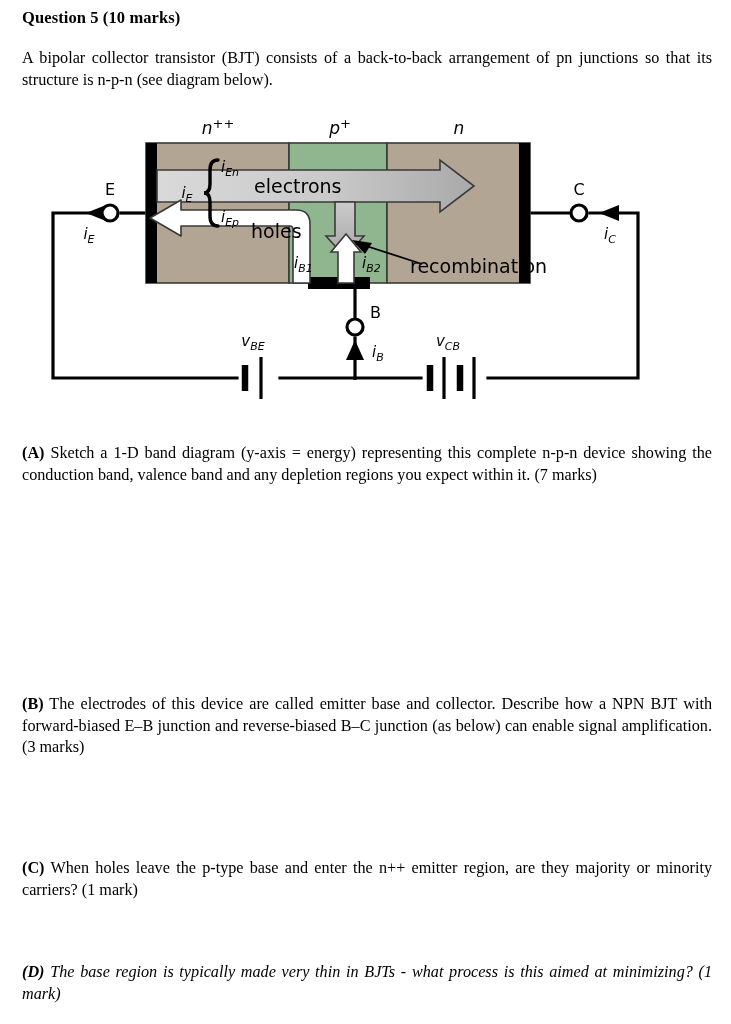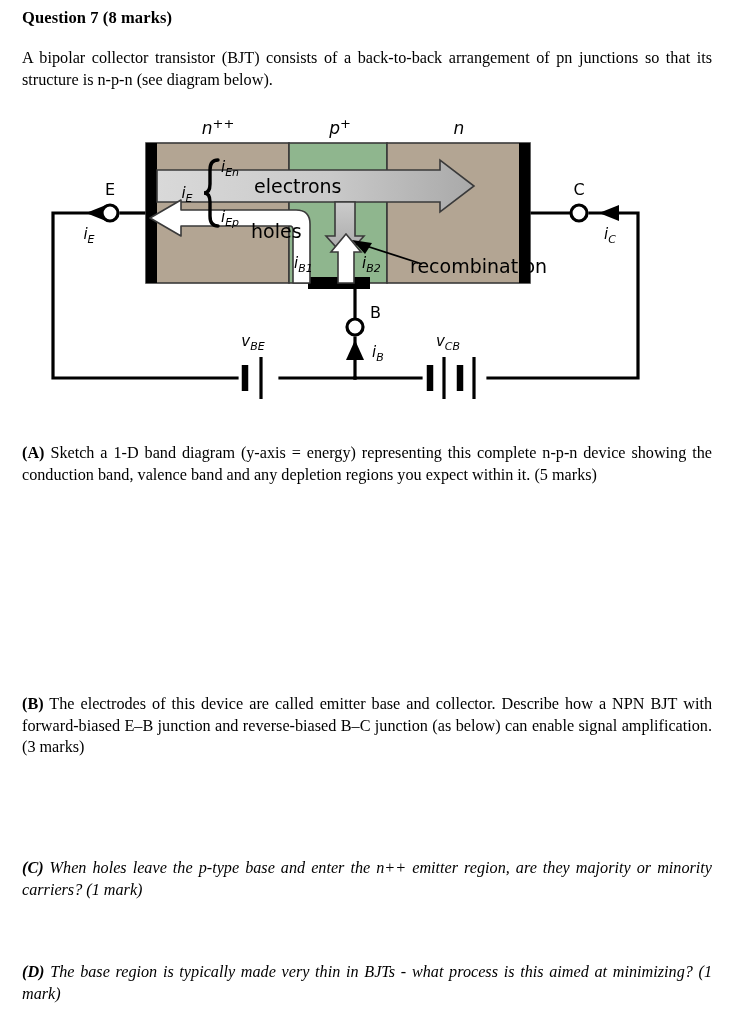--- a/index.html
+++ b/index.html
@@ -43,39 +43,39 @@
     font-size: 16.2px;
     line-height: 1.33;
     text-align: justify;
     text-justify: inter-word;
   }
   .para b { font-weight: bold; }
 
   #intro-para  { top: 48px; }
   #part-a-para { top: 443px; }
   #part-b-para { top: 694px; }
-  #part-c-para { top: 858px; font-style: italic; }
+  #part-c-para { top: 858px; }
   #part-d-para { top: 962px; font-style: italic; }
 
   
   .diagram {
     position: absolute;
     left: 22px;
     top: 112px;
     width: 690px;
     height: 290px;
   }
   .diagram svg { display: block; }
 </style>
 </head>
 <body>
 
 <div class="page">
 
-  <div class="q-heading">Question 7 (8 marks)</div>
+  <div class="q-heading">Question 5 (10 marks)</div>
 
   <div class="para" id="intro-para">A bipolar collector transistor (BJT) consists of a back-to-back arrangement of pn junctions so that its structure is n-p-n (see diagram below).</div>
 
   <div class="diagram">
     <svg width="690" height="290" viewBox="0 0 690 290" xmlns="http://www.w3.org/2000/svg">
 
       <defs>
         <linearGradient id="gradElectrons" x1="0" y1="0" x2="1" y2="0">
           <stop offset="0%" stop-color="#d9d9d9"></stop>
           <stop offset="55%" stop-color="#c9c9c9"></stop>
@@ -223,21 +223,21 @@
         </text>
         <text x="426" y="234" font-size="15" font-style="italic" text-anchor="middle">
           <tspan>v</tspan><tspan dy="4" font-size="11">CB</tspan>
         </text>
       </g>
 
     </svg>
   </div>
 
   <div class="para" id="part-a-para">
-    <b>(A)</b><span> Sketch a 1-D band diagram (y-axis = energy) representing this complete n-p-n device showing the conduction band, valence band and any depletion regions you expect within it. (5 marks)</span>
+    <b>(A)</b><span> Sketch a 1-D band diagram (y-axis = energy) representing this complete n-p-n device showing the conduction band, valence band and any depletion regions you expect within it. (7 marks)</span>
   </div>
 
   <div class="para" id="part-b-para">
     <b>(B)</b><span> The electrodes of this device are called emitter base and collector. Describe how a NPN BJT with forward-biased E–B junction and reverse-biased B–C junction (as below) can enable signal amplification. (3 marks)</span>
   </div>
 
   <div class="para" id="part-c-para">
     <b>(C)</b><span> When holes leave the p-type base and enter the n++ emitter region, are they majority or minority carriers? (1 mark)</span>
   </div>
 

